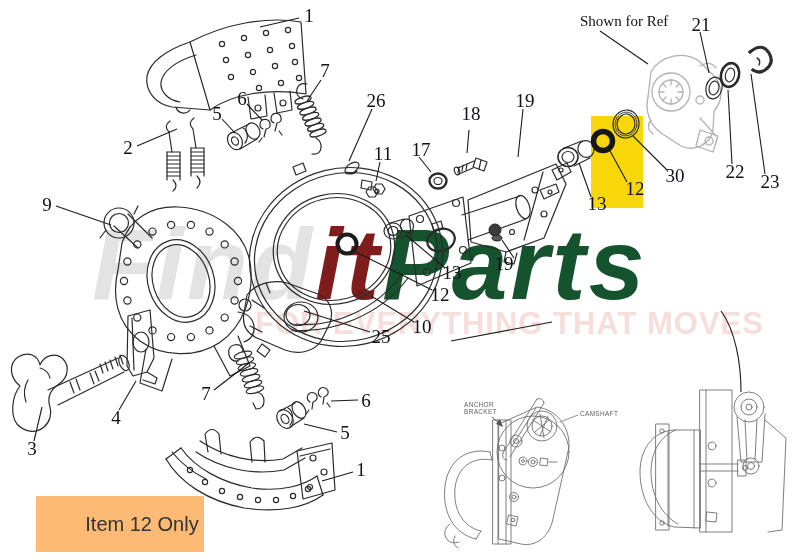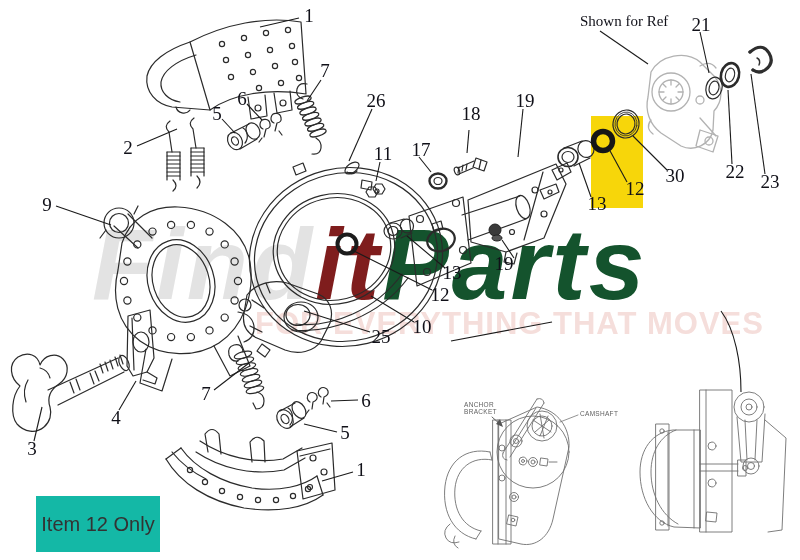--- a/index.html
+++ b/index.html
@@ -22,23 +22,23 @@
   .ins{fill:none;stroke:#6f6f6f;stroke-width:0.9;stroke-linecap:round;stroke-linejoin:round;}
   .ldr{fill:none;stroke:#1a1a1a;stroke-width:1.1;}
   
   .num{position:absolute;transform:translate(-50%,-50%);z-index:3;color:#101018;
        font-size:19px;font-family:"Liberation Serif",serif;}
   .txt{position:absolute;z-index:3;color:#101018;}
   .ref{left:540px;top:13px;font-size:15px;margin-left:40px;}
   .note{left:557px;top:306px;font-size:13.5px;line-height:15.5px;font-weight:600;letter-spacing:.2px;}
   .inset-lab{position:absolute;z-index:3;font-family:"Liberation Sans",sans-serif;
        font-size:6.5px;line-height:7px;color:#5f5f5f;letter-spacing:.3px;}
-  .callout{position:absolute;left:36px;top:496px;width:124px;height:56px;background:#14b8a6;
+  .callout{position:absolute;left:36px;top:496px;width:124px;height:56px;background:#fdba74;
        z-index:3;display:flex;align-items:center;justify-content:center;
-       font-family:"Liberation Sans",sans-serif;font-size:20px;color:#333333;}
+       font-family:"Liberation Sans",sans-serif;font-size:20px;color:#333333;padding-left:44px;}
 </style>
 </head>
 <body>
 
 <div class="stage">
 
   <div class="wm"><span style="color:#e3e3e3">Find</span><span style="color:#7f1d1d">it</span><span style="color:#14532d">Parts</span></div>
   <div class="wm-tag">FOR EVERYTHING THAT MOVES</div>
 
   <div class="hl"></div>

